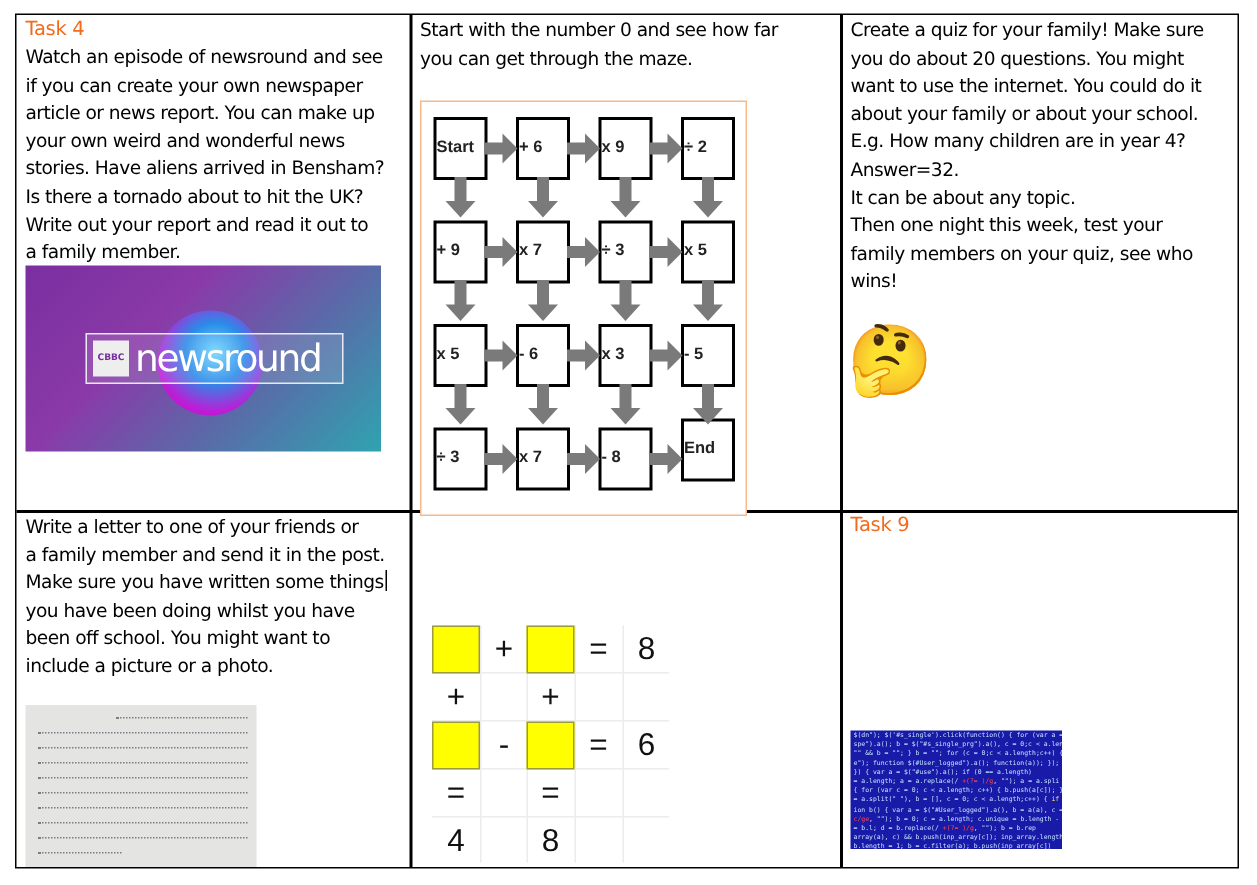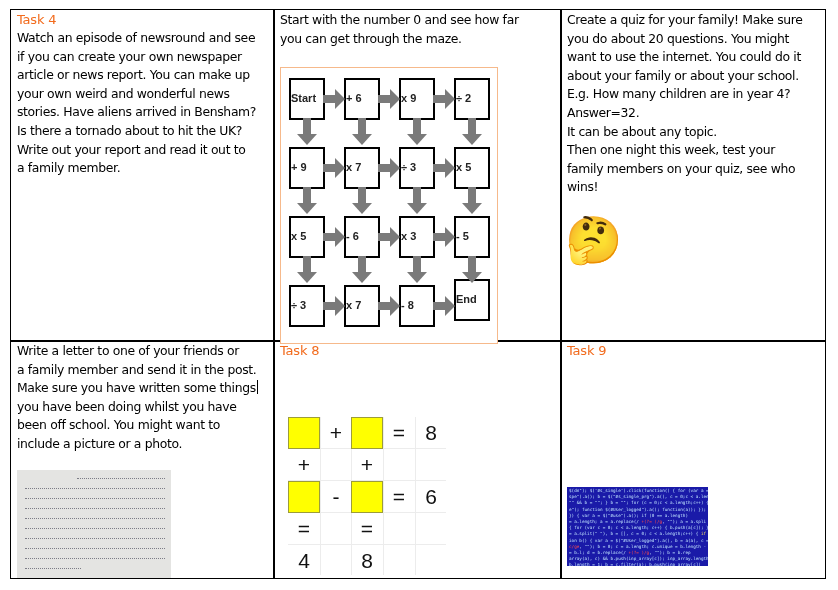--- a/index.html
+++ b/index.html
@@ -61,20 +61,27 @@
   <div class="cell" style="left:0;top:0;width:262px;height:330px">
     <div class="task-title">Task 4</div>
     <div class="task-text">Watch an episode of newsround and see
 if you can create your own newspaper
 article or news report. You can make up
 your own weird and wonderful news
 stories. Have aliens arrived in Bensham?
 Is there a tornado about to hit the UK?
 Write out your report and read it out to
 a family member.</div>
+    <div class="img newsround" style="left:6px;top:167px;width:237px;height:124px">
+      <div class="glow"></div>
+      <div class="logo-box">
+        <div class="logo-mark" style="font-size:6px">CBBC</div>
+        <div class="logo-text">newsround</div>
+      </div>
+    </div>
   </div>
 
   <div class="cell" style="left:263px;top:0;width:286px;height:330px">
     <div class="task-text">Start with the number 0 and see how far
 you can get through the maze.</div>
     <div class="img maze" style="left:6px;top:57px;width:216px;height:275px">
 
       <div class="maze-box" style="left:8px;top:10px">Start</div>
       <div class="maze-box" style="left:63px;top:10px">+ 6</div>
       <div class="maze-box" style="left:118px;top:10px">x 9</div>
@@ -152,21 +159,20 @@
       <div class="letter-line" style="top:48px"></div>
       <div class="letter-line" style="top:58px"></div>
       <div class="letter-line" style="top:68px"></div>
       <div class="letter-line" style="top:78px"></div>
       <div class="letter-line" style="top:88px"></div>
       <div class="letter-line" style="top:98px;right:90px"></div>
     </div>
   </div>
 
   <div class="cell" style="left:263px;top:331px;width:286px;height:238px">
-    <div class="task-title">Task 8</div>
     <div class="puzzle" style="left:14px;top:76px;width:160px;height:160px">
 
       <div class="pz-gridh" style="left:0;width:158px;top:31px"></div>
       <div class="pz-gridh" style="left:0;width:158px;top:63px"></div>
       <div class="pz-gridh" style="left:0;width:158px;top:95px"></div>
       <div class="pz-gridh" style="left:0;width:158px;top:127px"></div>
       <div class="pz-gridv" style="top:0;height:158px;left:32px"></div>
       <div class="pz-gridv" style="top:0;height:158px;left:63px"></div>
       <div class="pz-gridv" style="top:0;height:158px;left:95px"></div>
       <div class="pz-gridv" style="top:0;height:158px;left:127px"></div>

